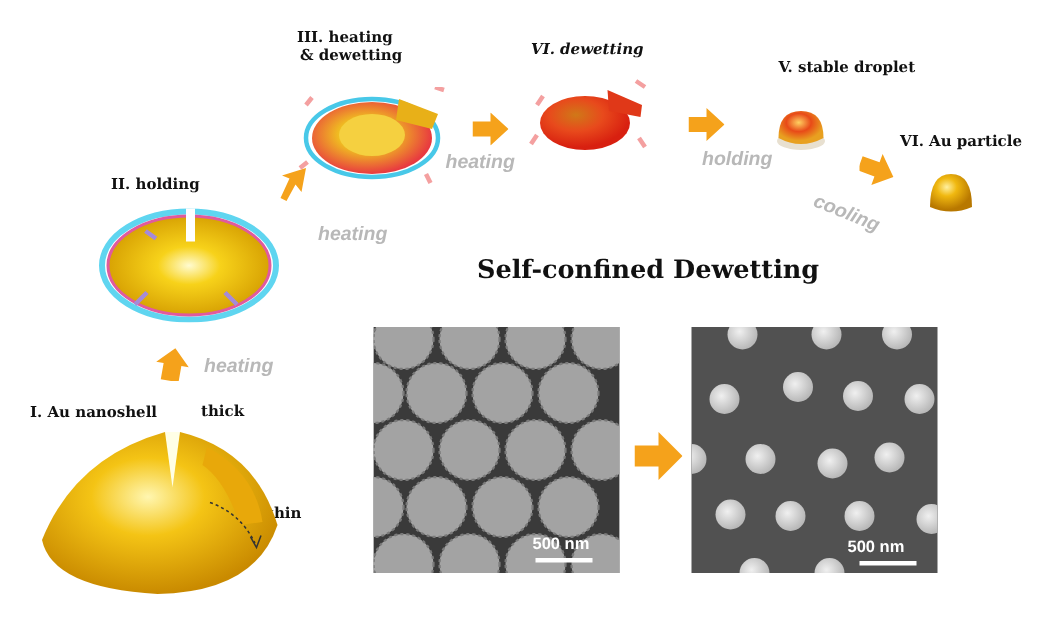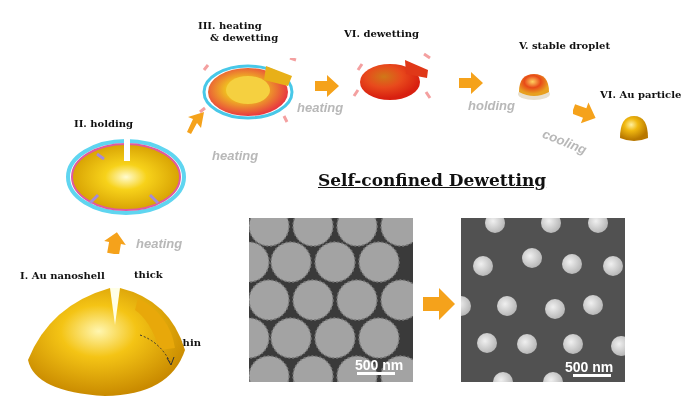--- a/index.html
+++ b/index.html
@@ -1,22 +1,22 @@
 <!DOCTYPE html>
 <html><head>
 <meta charset="utf-8">
 <style>
   html, body { margin:0; padding:0; background:#ffffff; }
   body { width:700px; height:420px; position:relative; overflow:hidden; font-family:"DejaVu Serif", serif; }
   .abs { position:absolute; }
   .label { font-family:"DejaVu Serif", serif; font-weight:bold; font-size:10px; color:#111; white-space:nowrap; }
   .proc { font-family:"Liberation Sans", sans-serif; font-weight:bold; font-style:italic; font-size:13px; color:#b8b8b8; white-space:nowrap; }
-  .title { font-family:"DejaVu Serif", serif; font-weight:bold; font-size:17px; color:#111; white-space:nowrap;text-decoration:underline; }
+  .title { font-family:"DejaVu Serif", serif; font-weight:bold; font-size:17px; color:#111; white-space:nowrap; }
   .sem { position:absolute; overflow:hidden; }
-  .scale-text { font-family:"Liberation Sans", sans-serif; font-weight:bold; font-size:14px; color:#fff; position:absolute; }
+  .scale-text { font-family:"Liberation Sans", sans-serif; font-weight:bold; font-size:11px; color:#fff; position:absolute; }
   .scale-bar { position:absolute; height:3px; background:#fff; }
 </style>
 </head>
 <body>
 
 <div class="abs label" style="left:20px;top:270px;">I. Au nanoshell</div>
 <div class="abs label" style="left:134px;top:269px;text-align:right;">thick</div>
 <div class="abs label" style="left:178px;top:337px;">thin</div>
 <svg class="abs" style="left:20px;top:280px;" width="190" height="120">
   <defs>
@@ -52,42 +52,42 @@
   <rect x="60" y="4" width="6" height="22" fill="#fff"></rect>
   <path d="M34,60 l-8,8 M86,60 l8,8 M40,24 l-7,-5" stroke="#a58ad8" stroke-width="3"></path>
 </svg>
 
 <svg class="abs" style="left:184px;top:110px;" width="24" height="24">
   <path d="M3,22 L9,9 L4,7 L20,2 L17,18 L13,13 L7,24 Z" fill="#f5a21b"></path>
 </svg>
 <div class="abs proc" style="left:212px;top:148px;">heating</div>
 
 <div class="abs label" style="left:198px;top:20px;">III. heating</div>
-<div class="abs label" style="left:210px;top:32px;">&amp; dewetting</div>
+<div class="abs label" style="left:200px;top:32px;">&amp; dewetting</div>
 <svg class="abs" style="left:198px;top:58px;" width="110" height="66">
   <defs>
     <radialGradient id="g3" cx="45%" cy="45%" r="55%">
       <stop offset="0" stop-color="#fffbd0"></stop>
         <stop offset="0.4" stop-color="#f0c020"></stop>
         <stop offset="1" stop-color="#e83a40"></stop>
     </radialGradient>
   </defs>
   <ellipse cx="50" cy="34" rx="44" ry="26" fill="none" stroke="#48c8e8" stroke-width="3"></ellipse>
   <ellipse cx="50" cy="34" rx="40" ry="24" fill="url(#g3)"></ellipse>
   <ellipse cx="50" cy="32" rx="22" ry="14" fill="#f5d040"></ellipse>
   <path d="M68,8 L94,18 L90,28 L66,22 Z" fill="#e8b018"></path>
   <path d="M6,12 l4,-5 M92,0 l6,2 M2,54 l5,-4 M86,58 l3,6" stroke="#f4a0a0" stroke-width="3"></path>
 </svg>
 
 <svg class="abs" style="left:315px;top:75px;" width="24" height="22">
   <path d="M0,6 L12,6 L12,0 L24,11 L12,22 L12,16 L0,16 Z" fill="#f5a21b"></path>
 </svg>
 <div class="abs proc" style="left:297px;top:100px;">heating</div>
 
-<div class="abs label" style="left:344px;top:28px;">VI. dewetting</div>
+<div class="abs label" style="left:354px;top:28px;font-style:italic;">VI. dewetting</div>
 <svg class="abs" style="left:350px;top:48px;" width="90" height="60">
   <defs>
     <radialGradient id="g4" cx="40%" cy="35%" r="60%">
       <stop offset="0" stop-color="#d07818"></stop>
         <stop offset="0.5" stop-color="#e84a1c"></stop>
         <stop offset="1" stop-color="#d82010"></stop>
     </radialGradient>
   </defs>
   <ellipse cx="40" cy="34" rx="30" ry="18" fill="url(#g4)"></ellipse>
   <path d="M55,12 L78,22 L77,30 L56,26 Z" fill="#e03818"></path>

